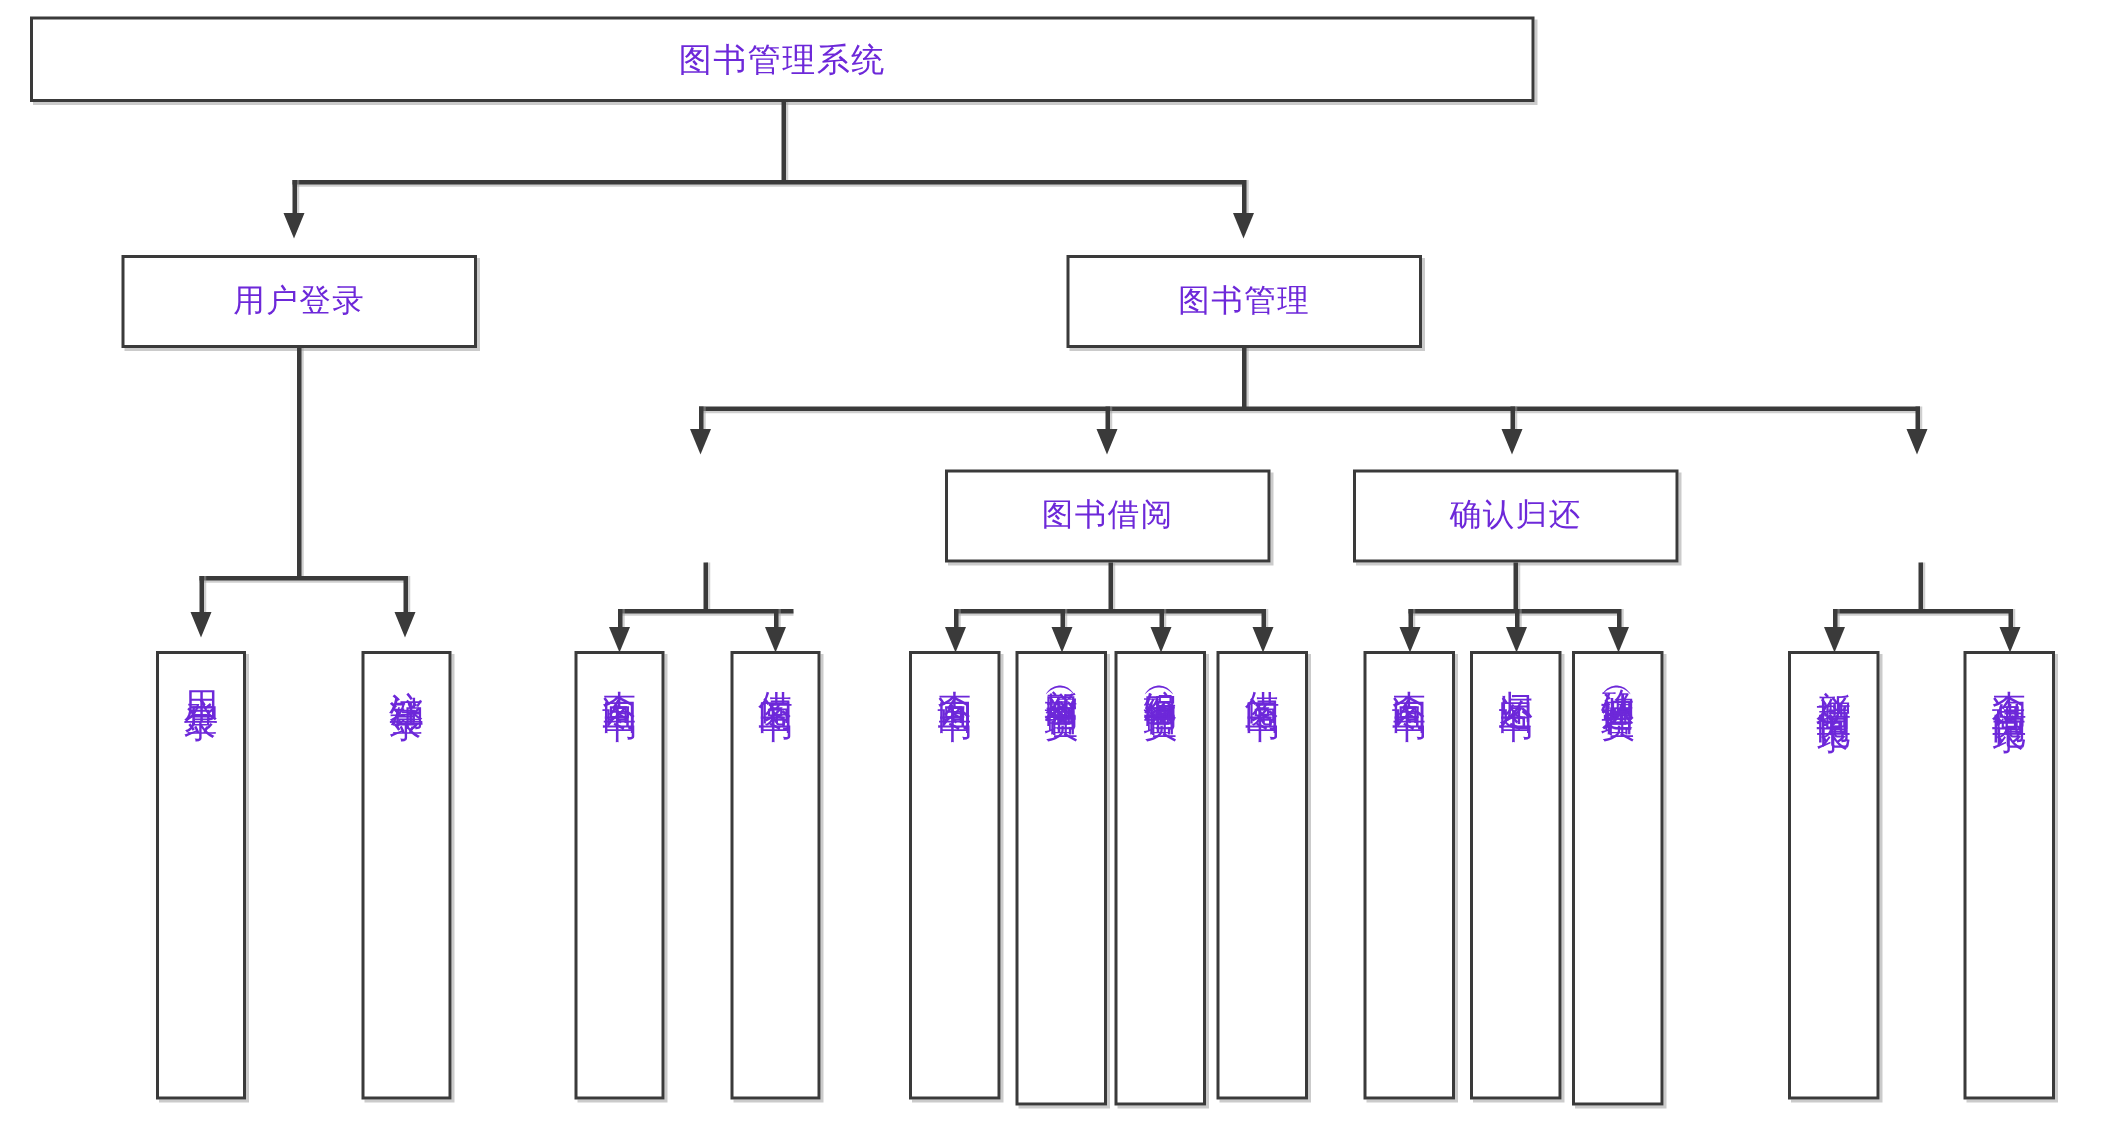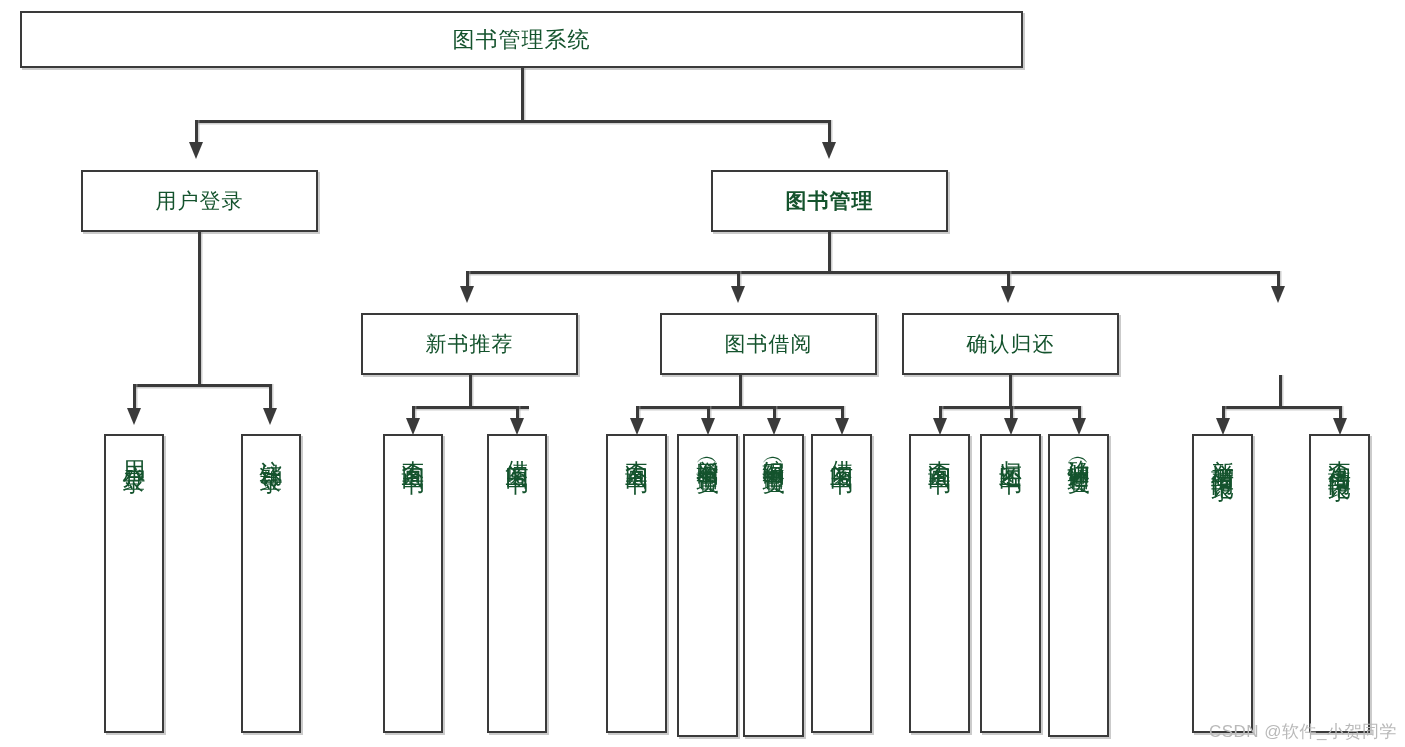--- a/index.html
+++ b/index.html
@@ -23,21 +23,21 @@
     box-shadow:2px 2px 0 0 rgba(160,160,160,0.55);
     display:flex;
     align-items:center;
     justify-content:center;
     text-align:center;
   }
   .node .label{
     font-size:21px;
     letter-spacing:1px;
     line-height:1.15;
-    color:#14532d;
+    color:#6d28d9;
     white-space:nowrap;
   }
   
   .node.root .label{font-size:22px;}
 
   
   .node.vertical{
     align-items:flex-start;
     justify-content:center;
     padding-top:6px;
@@ -98,21 +98,21 @@
   <div class="hline" style="left:195px;top:120px;width:634px;"></div>
 
   <div class="vline" style="left:195px;top:120px;height:24px;"></div>
   <div class="arrow" style="left:189px;top:142px;"></div>
   <div class="vline" style="left:828px;top:120px;height:24px;"></div>
   <div class="arrow" style="left:822px;top:142px;"></div>
 
   <div class="node" style="left:81px;top:170px;width:237px;height:62px;">
     <span class="label">用户登录</span>
   </div>
-  <div class="node" style="left:711px;top:170px;width:237px;height:62px;font-weight:bold;">
+  <div class="node" style="left:711px;top:170px;width:237px;height:62px;">
     <span class="label">图书管理</span>
   </div>
 
   <div class="vline" style="left:198px;top:232px;height:153px;"></div>
   <div class="hline" style="left:133px;top:384px;width:138px;"></div>
   <div class="vline" style="left:133px;top:384px;height:26px;"></div>
   <div class="arrow" style="left:127px;top:408px;"></div>
   <div class="vline" style="left:269px;top:384px;height:26px;"></div>
   <div class="arrow" style="left:263px;top:408px;"></div>
 
@@ -120,24 +120,21 @@
   <div class="hline" style="left:466px;top:271px;width:814px;"></div>
   <div class="vline" style="left:466px;top:271px;height:17px;"></div>
   <div class="arrow" style="left:460px;top:286px;"></div>
   <div class="vline" style="left:737px;top:271px;height:17px;"></div>
   <div class="arrow" style="left:731px;top:286px;"></div>
   <div class="vline" style="left:1007px;top:271px;height:17px;"></div>
   <div class="arrow" style="left:1001px;top:286px;"></div>
   <div class="vline" style="left:1277px;top:271px;height:17px;"></div>
   <div class="arrow" style="left:1271px;top:286px;"></div>
 
-  <div class="node" style="left:361px;top:313px;width:217px;height:62px;">
-    <span class="label">新书推荐</span>
-  </div>
-  <div class="node" style="left:660px;top:313px;width:217px;height:62px;">
+  <div class="node" style="left:630px;top:313px;width:217px;height:62px;">
     <span class="label">图书借阅</span>
   </div>
   <div class="node" style="left:902px;top:313px;width:217px;height:62px;">
     <span class="label">确认归还</span>
   </div>
 
   <div class="vline" style="left:469px;top:375px;height:32px;"></div>
   <div class="hline" style="left:412px;top:406px;width:117px;"></div>
   <div class="vline" style="left:412px;top:406px;height:14px;"></div>
   <div class="arrow" style="left:406px;top:418px;"></div>
@@ -208,15 +205,14 @@
     <span class="label">确认归还（管理员）</span>
   </div>
 
   <div class="node vertical" style="left:1192px;top:434px;width:61px;height:299px;">
     <span class="label">新增借阅记录</span>
   </div>
   <div class="node vertical" style="left:1309px;top:434px;width:61px;height:299px;">
     <span class="label">查询借阅记录</span>
   </div>
 
-  <div class="watermark">CSDN @软件_小贺同学</div>
 
 </div>
 
 </body></html>

